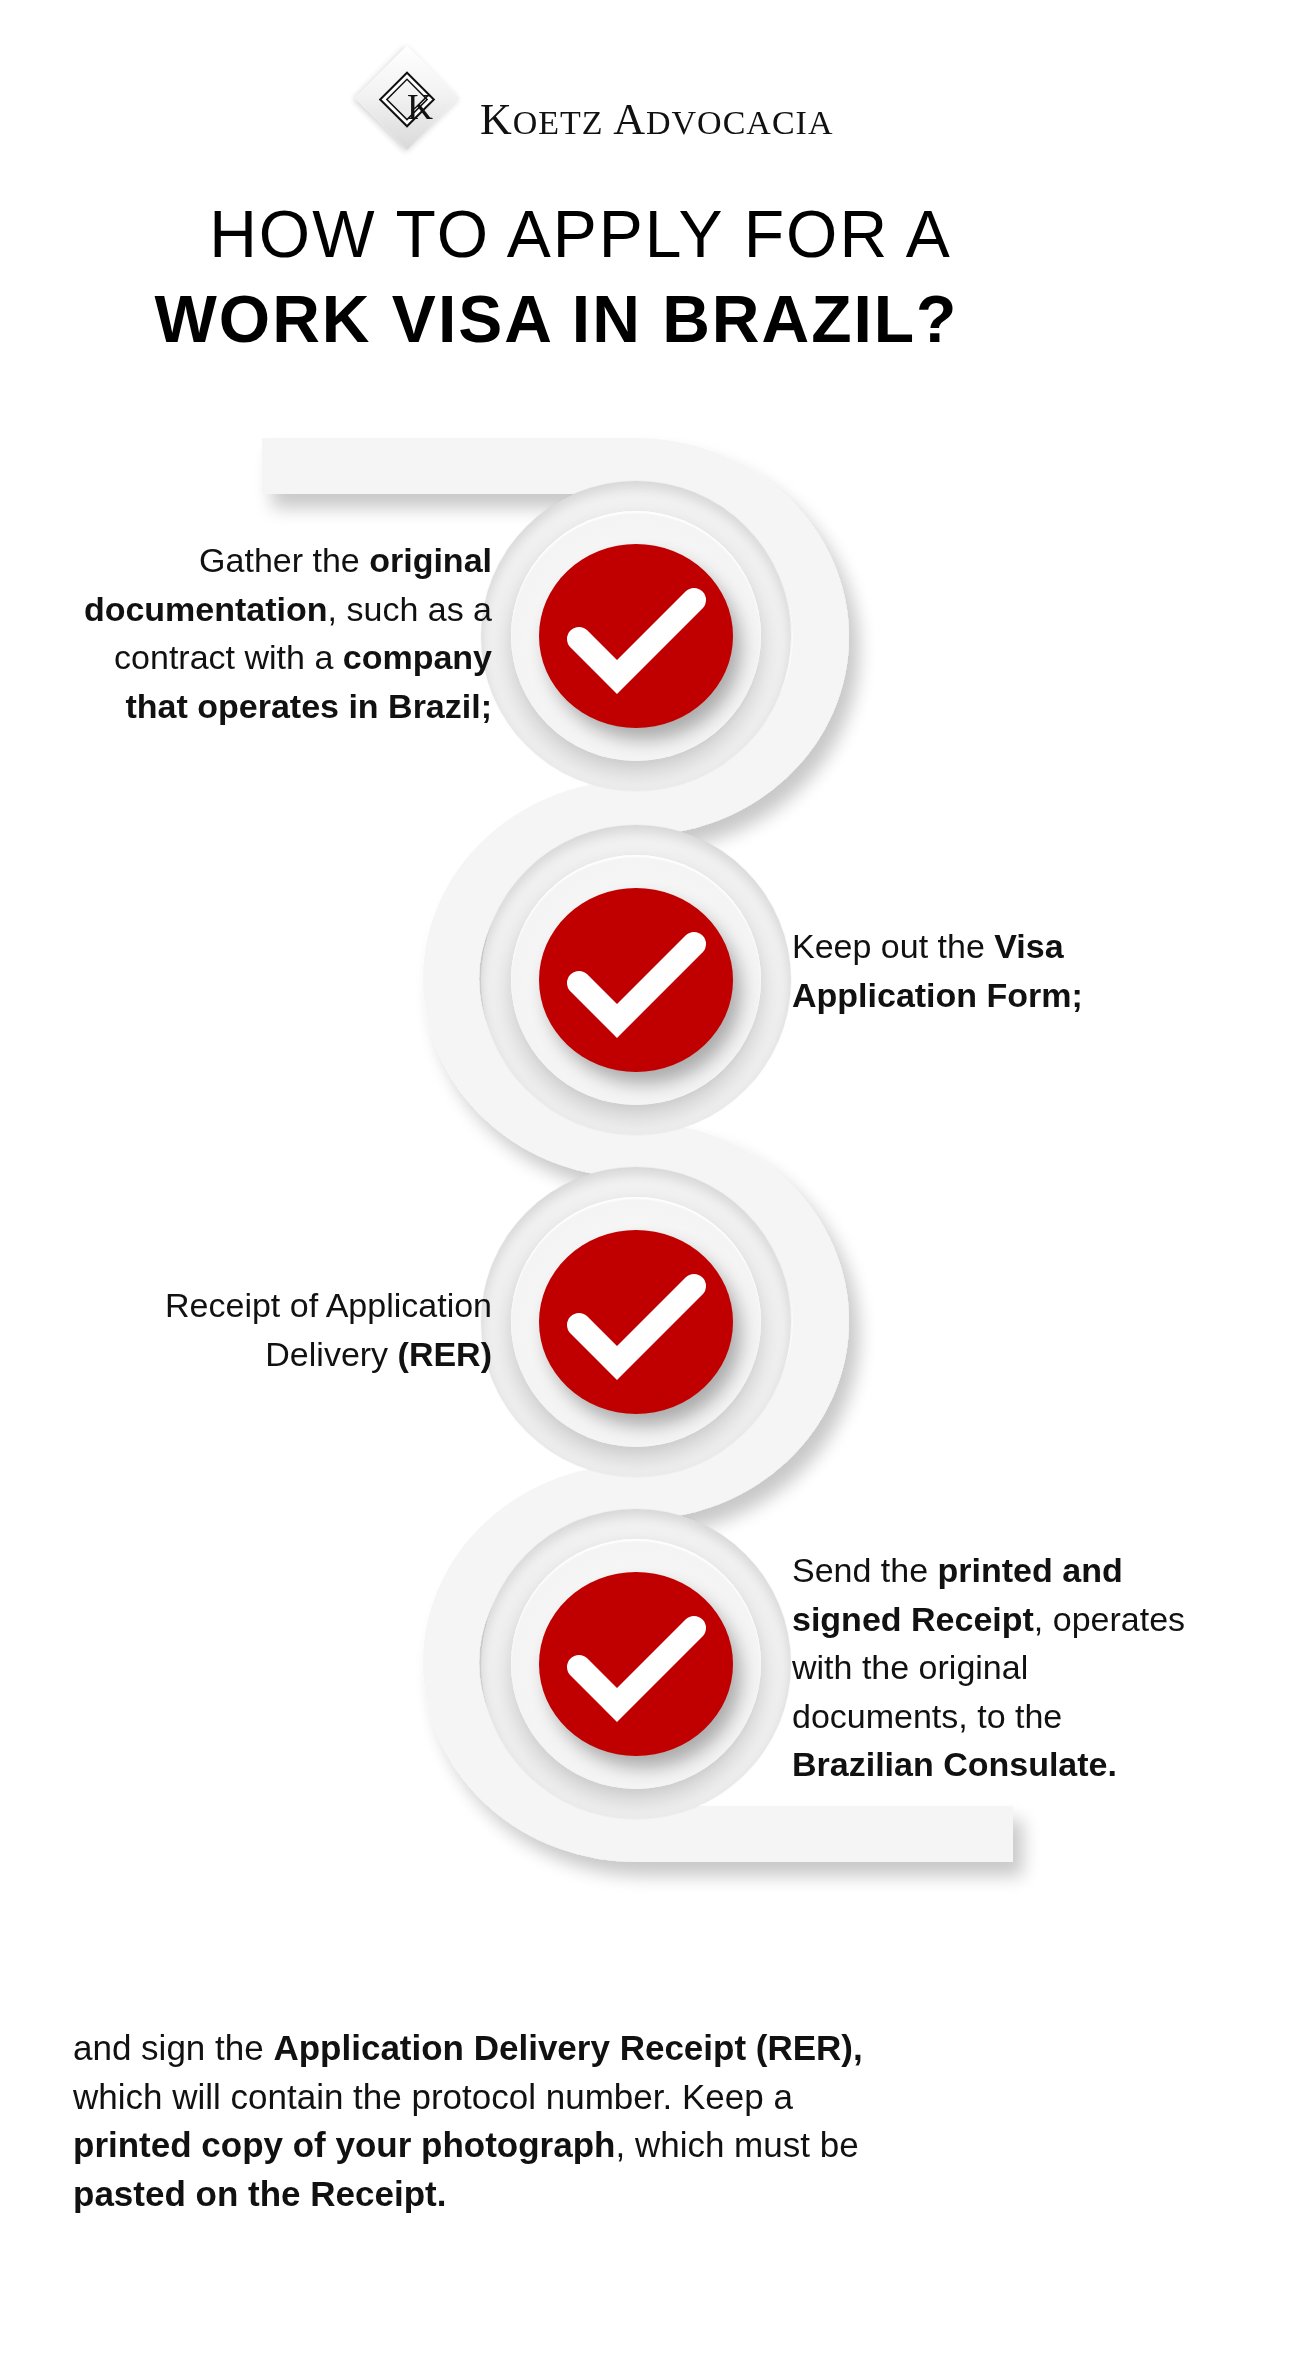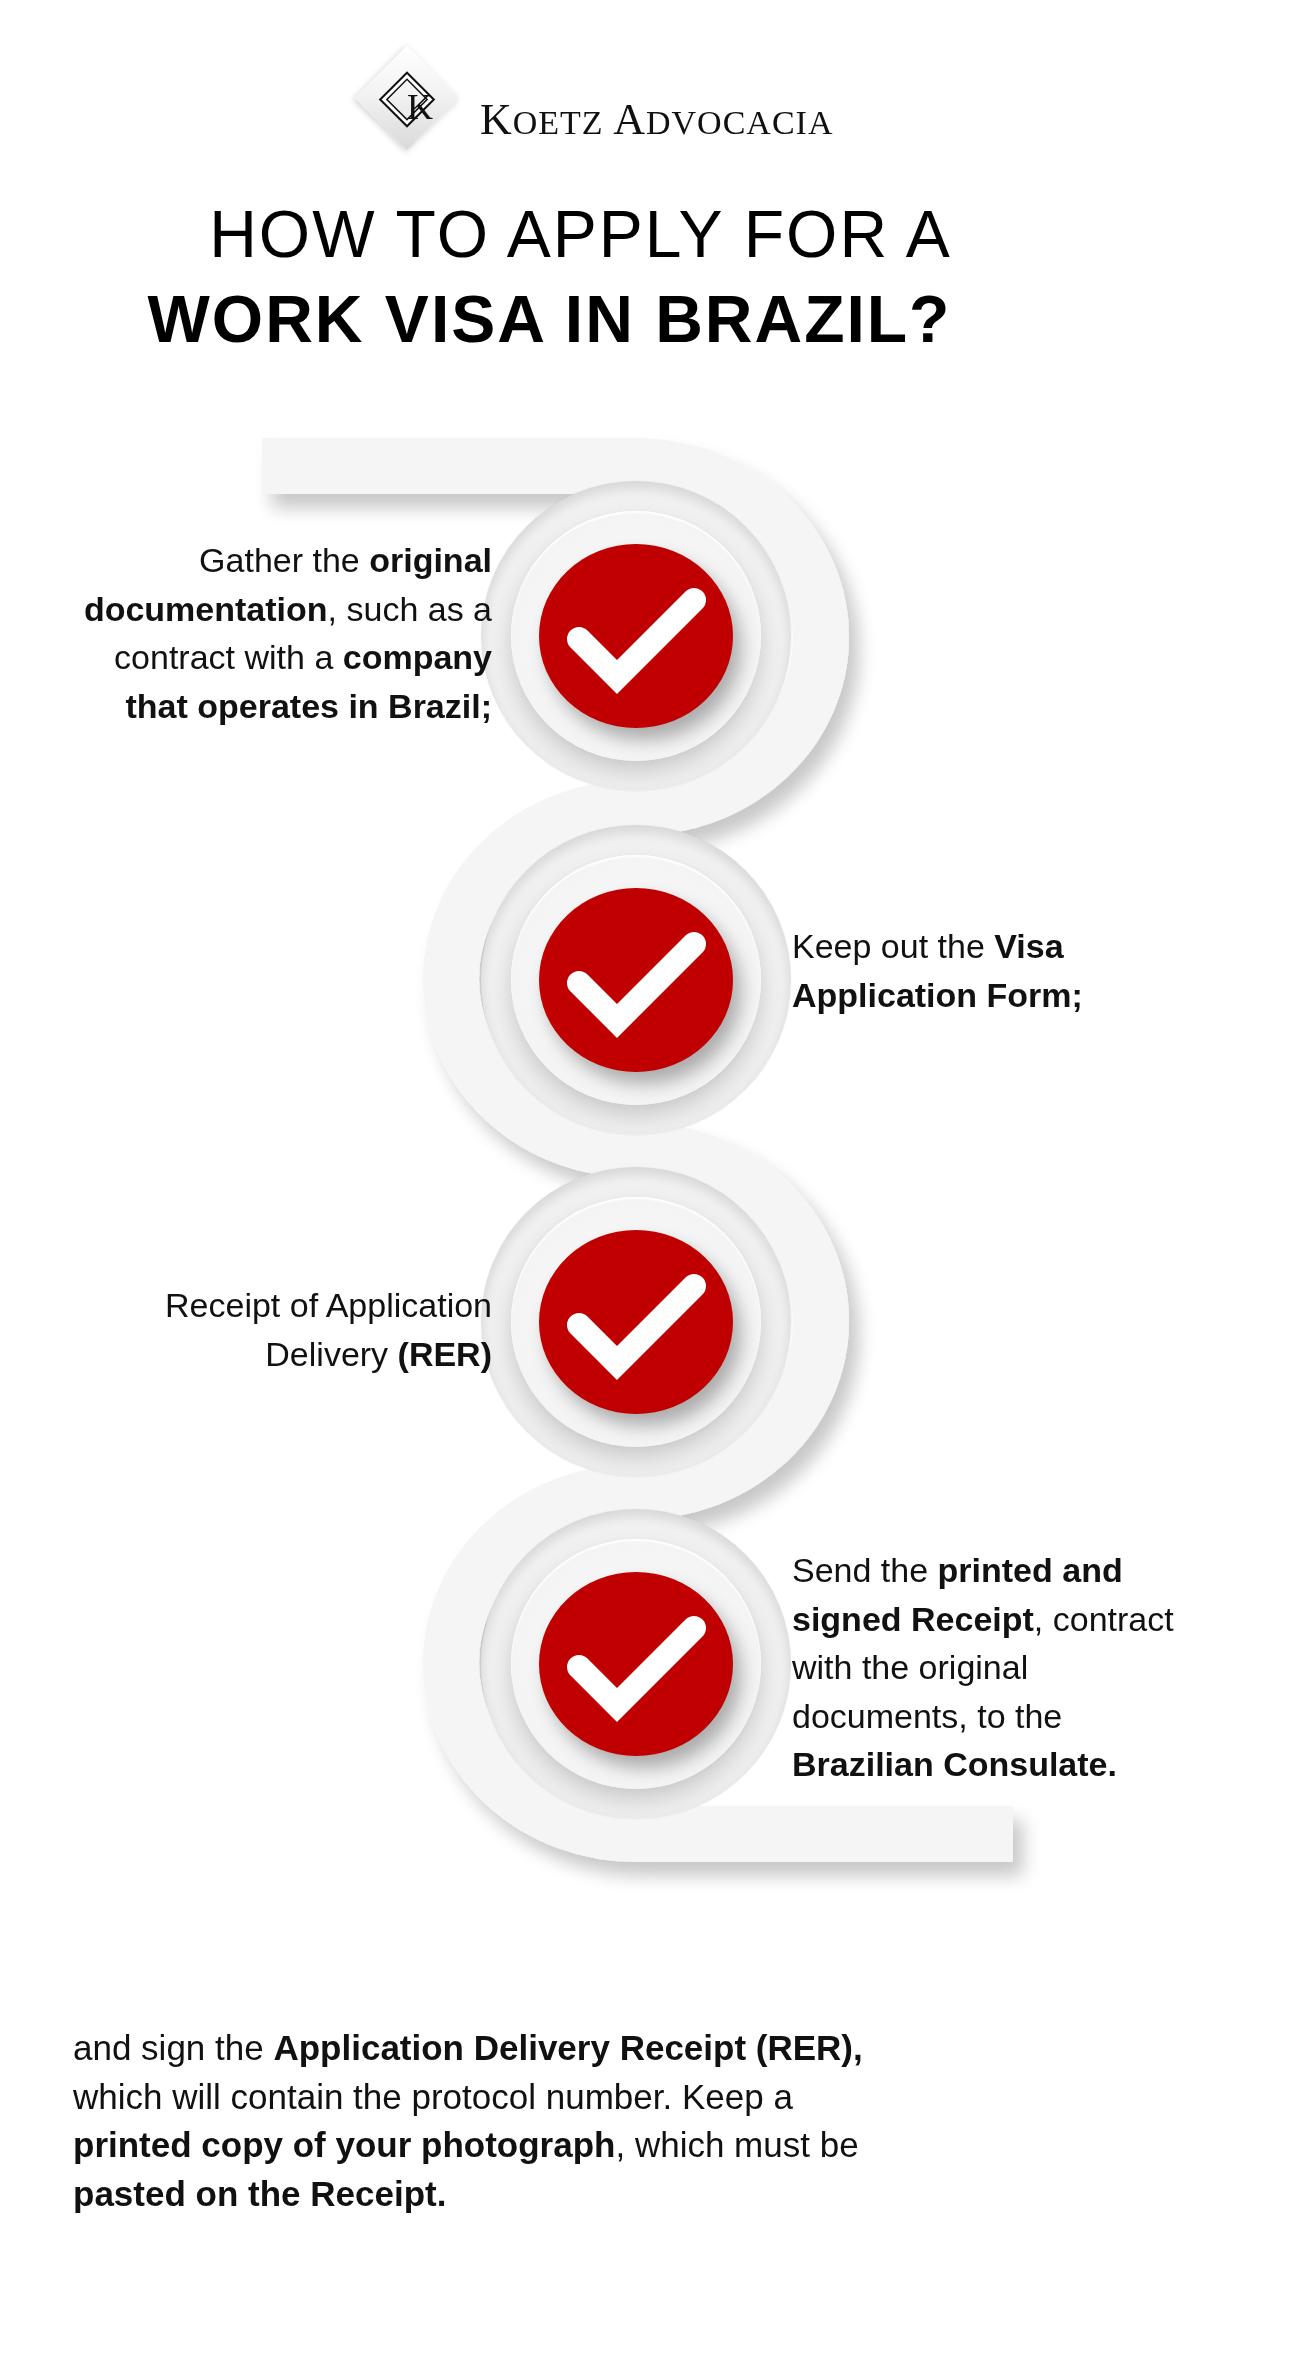--- a/index.html
+++ b/index.html
@@ -16,21 +16,21 @@
   .logo-k { left:404px; top:82px; width:32px; text-align:center; font-family:"Liberation Serif", serif;
     font-size:36px; line-height:50px; color:#111; }
   .logo-name { left:480px; top:78px; font-family:"Liberation Serif", serif; font-size:44px; line-height:60px;
     letter-spacing:1px; color:#111; white-space:nowrap;margin-top:12px; }
   .logo-name .big { font-size:44px; }
   .logo-name .small { font-size:34px; }
 
   
   .title1 { left:0; width:1161px; top:196px; text-align:center; font-size:66px; line-height:76px;
     font-weight:400; letter-spacing:2px; }
-  .title2 { left:9px; width:1081px; top:281px; text-align:center; font-size:66px; line-height:76px;
+  .title2 { left:16px; width:1081px; top:281px; text-align:center; font-size:66px; line-height:76px;
     font-weight:700; letter-spacing:2px; }
 
   
   .path-svg { left:0; top:0; }
 
   
   .disc { width:310px; height:310px; border-radius:50%; margin-left:-155px; margin-top:-155px;
     background:radial-gradient(circle at 50% 50%, #f6f6f6 0%, #f2f2f2 60%, #e6e6e6 88%, #d8d8d8 100%);
     box-shadow:inset 0 6px 12px rgba(0,0,0,0.10), 0 0 0 1px rgba(0,0,0,0.02); }
   .ring { width:250px; height:250px; border-radius:50%; margin-left:-125px; margin-top:-125px;
@@ -131,21 +131,21 @@
   <div><b>Application Form;</b></div>
 </div>
 
 <div class="abs step-text left-text" style="left:20px;width:472px;top:1270px;margin-top:11px;">
   <div><span>Receipt of Application</span></div>
   <div><span>Delivery </span><b>(RER)</b></div>
 </div>
 
 <div class="abs step-text right-text" style="left:792px;width:500px;top:1546px;">
   <div><span>Send the </span><b>printed and</b></div>
-  <div><b>signed Receipt</b><span>, contract</span></div>
+  <div><b>signed Receipt</b><span>, operates</span></div>
   <div><span>with the original</span></div>
   <div><span>documents, to the</span></div>
   <div><b>Brazilian Consulate.</b></div>
 </div>
 
 <div class="abs attention">
   <div><span>and sign the </span><b>Application Delivery Receipt (RER),</b></div>
   <div><span>which will contain the protocol number. Keep a</span></div>
   <div><b>printed copy of your photograph</b><span>, which must be</span></div>
   <div><b>pasted on the Receipt.</b></div>

